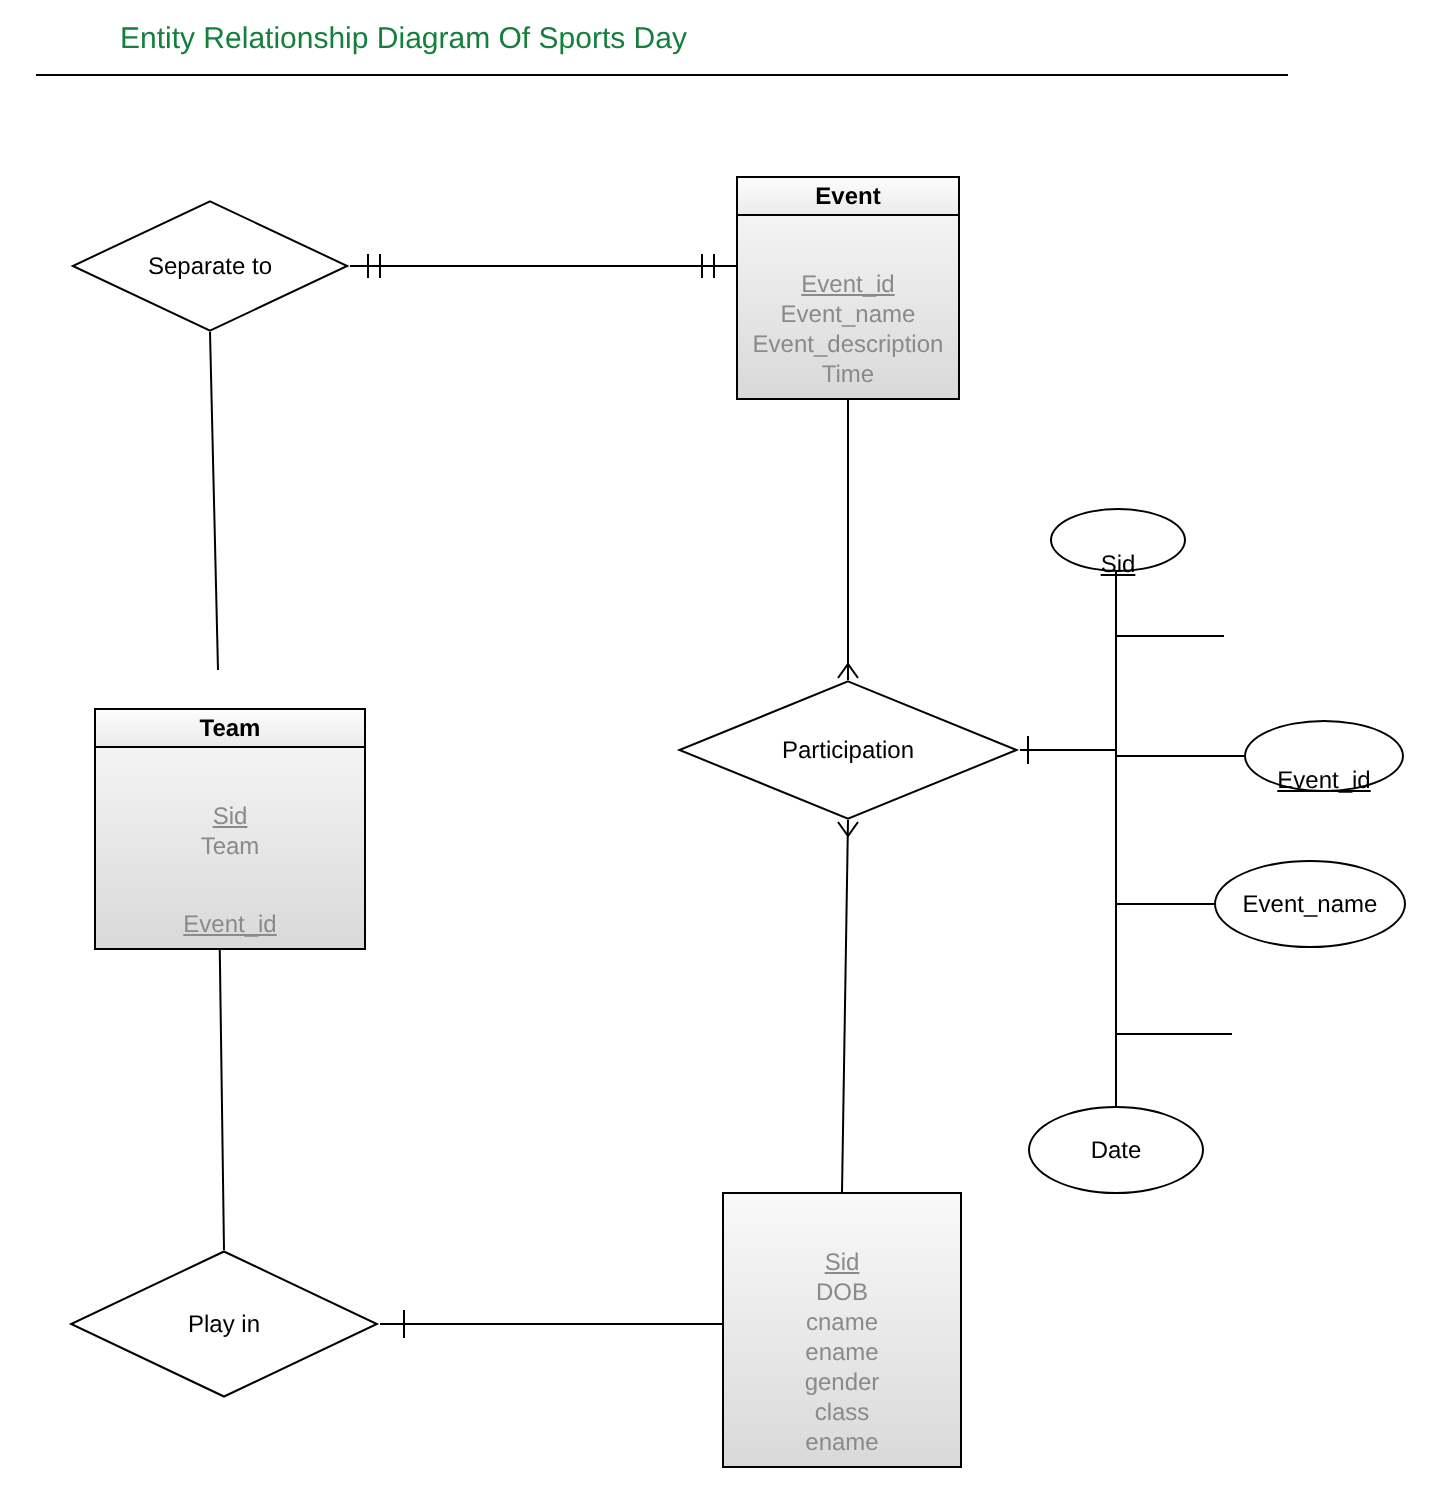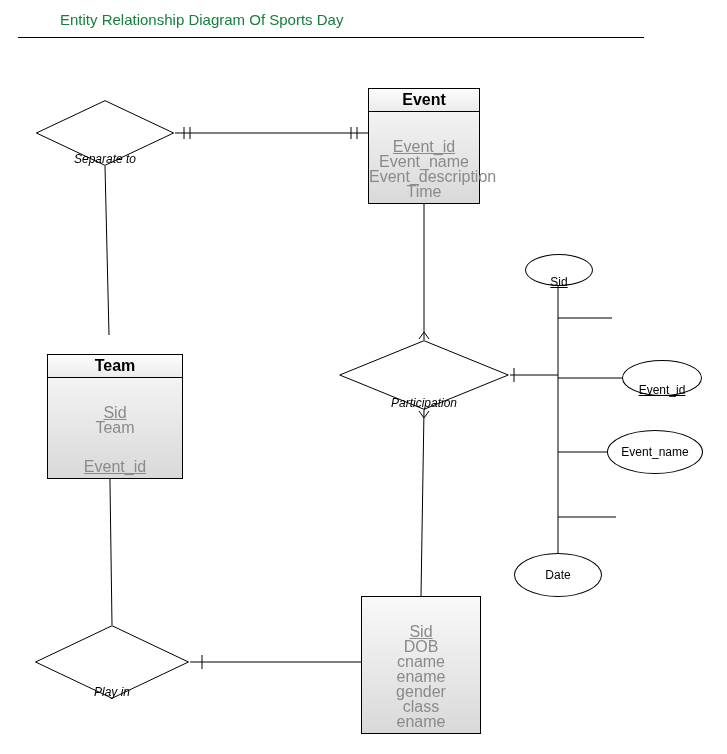--- a/index.html
+++ b/index.html
@@ -3,26 +3,26 @@
 <meta charset="utf-8">
 <style>
   html,body{margin:0;padding:0;background:#fff;}
   .canvas{position:relative;width:727px;height:754px;background:#ffffff;
           font-family:"Liberation Sans",sans-serif;overflow:hidden;}
   .page-title{position:absolute;left:28px;top:11px;font-size:15px;color:#15803d;margin-left:32px;}
   .title-rule{position:absolute;left:18px;top:37px;width:626px;height:1px;background:#000;}
   #connectors{position:absolute;left:0;top:0;width:727px;height:754px;}
   #connectors line,#connectors path{stroke:#000;stroke-width:1;fill:none;}
   .entity{position:absolute;border:1px solid #000;box-sizing:border-box;text-align:center;
-          background:linear-gradient(180deg,#f9f9f9 0%,#d9d9d9 100%);font-size:16px;}
+          background:linear-gradient(180deg,#f9f9f9 0%,#d9d9d9 100%);font-size:12px;}
   .entity-header{font-weight:bold;color:#000;border-bottom:1px solid #000;padding:2px 0;
           background:linear-gradient(180deg,#fdfdfd,#ebebeb);}
   .entity-body{padding:3px 0 4px 0;color:#8a8a8a;line-height:15px;}
   .u{text-decoration:underline;margin-top:24px;}
-  .diamond{position:absolute;display:flex;align-items:flex-end;justify-content:center;font-style:italic;}
+  .diamond{position:absolute;display:flex;align-items:center;justify-content:center;}
   .diamond svg{position:absolute;left:0;top:0;width:100%;height:100%;}
   .diamond polygon{fill:#ffffff;stroke:#000;}
   .diamond-label{position:relative;font-size:12px;color:#000;}
   .ellipse{position:absolute;border:1px solid #000;border-radius:50%;background:#fff;
           display:flex;align-items:center;justify-content:center;font-size:12px;color:#000;
           box-sizing:border-box;}
 </style>
 </head>
 <body>
 

